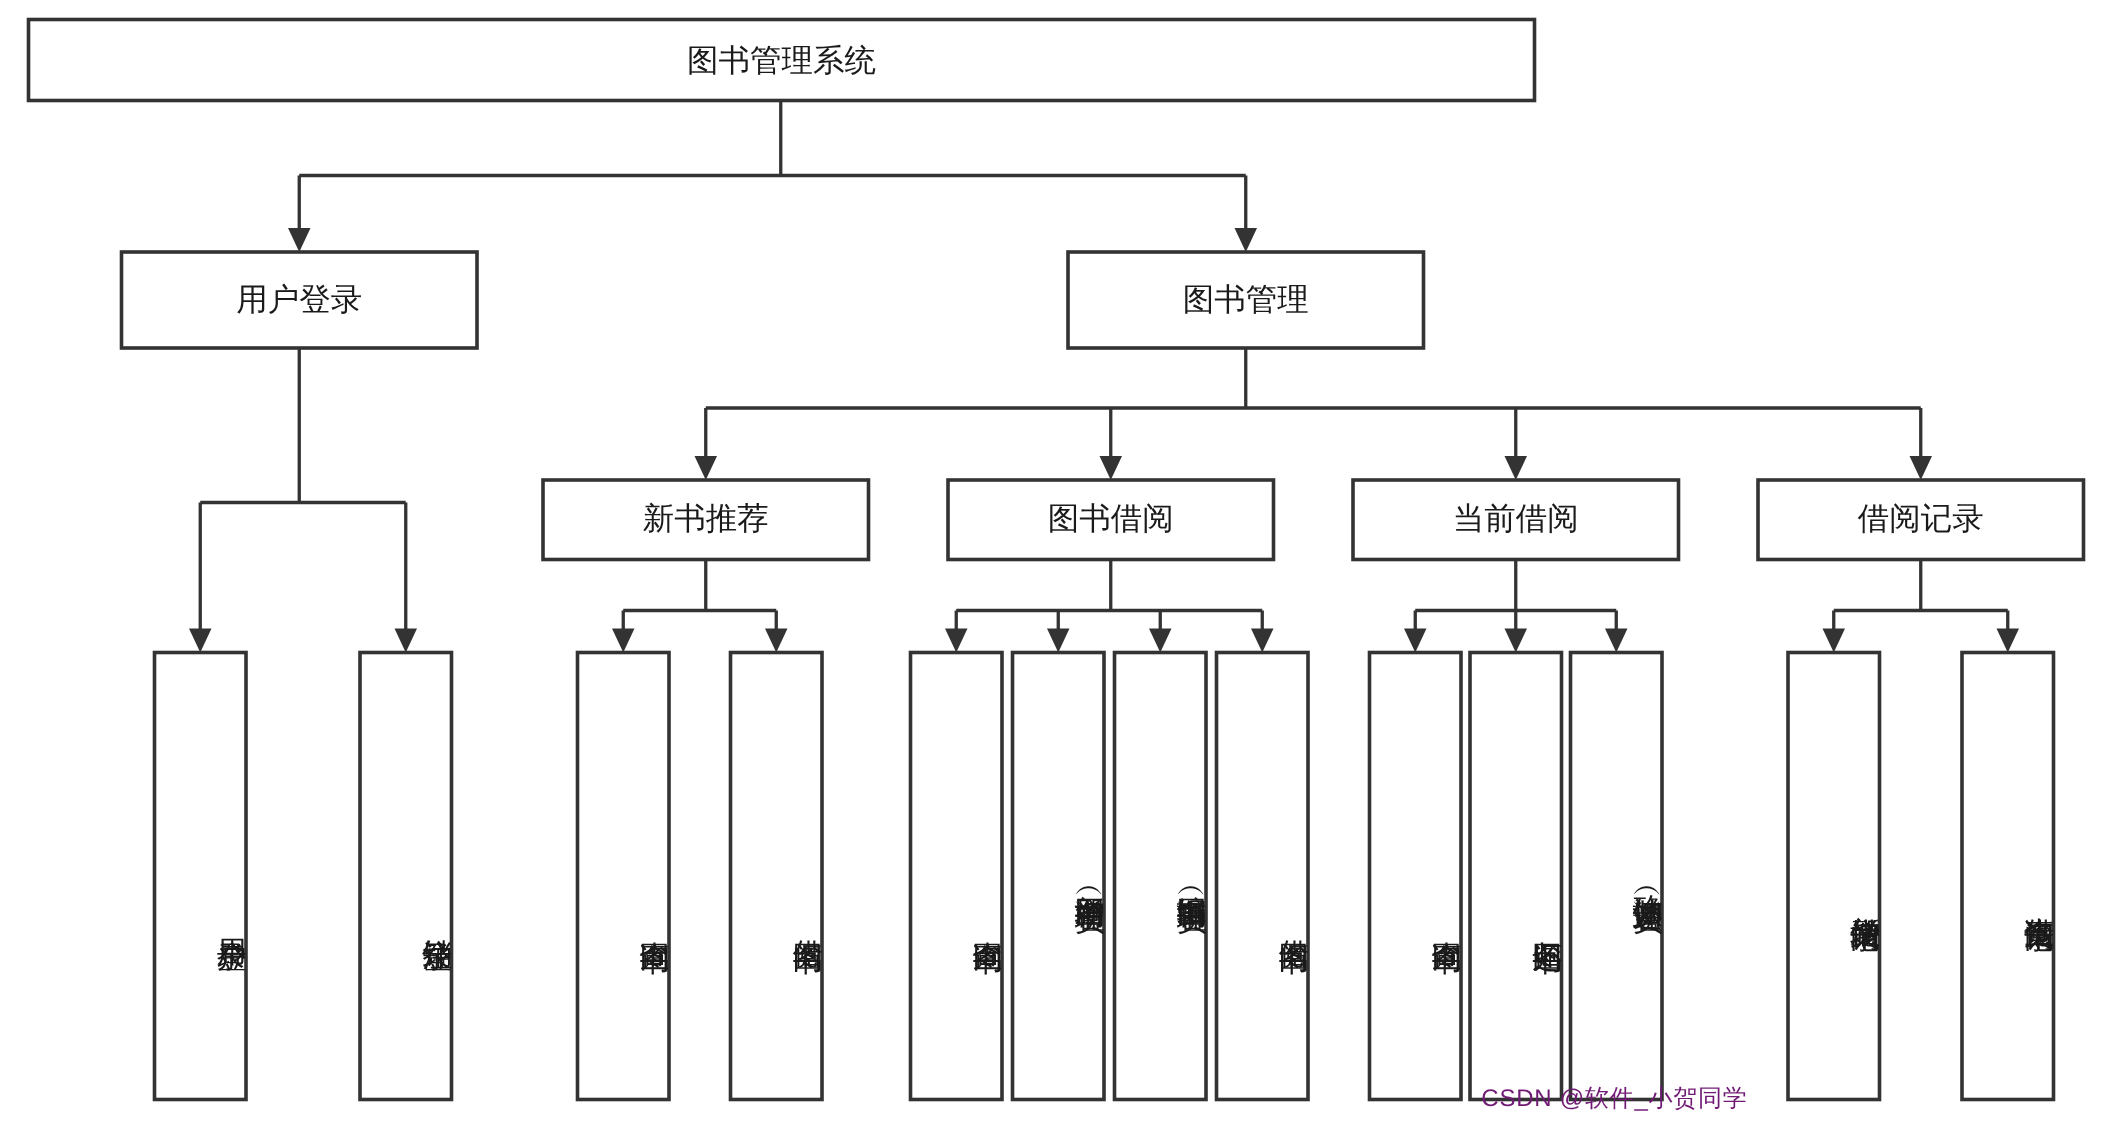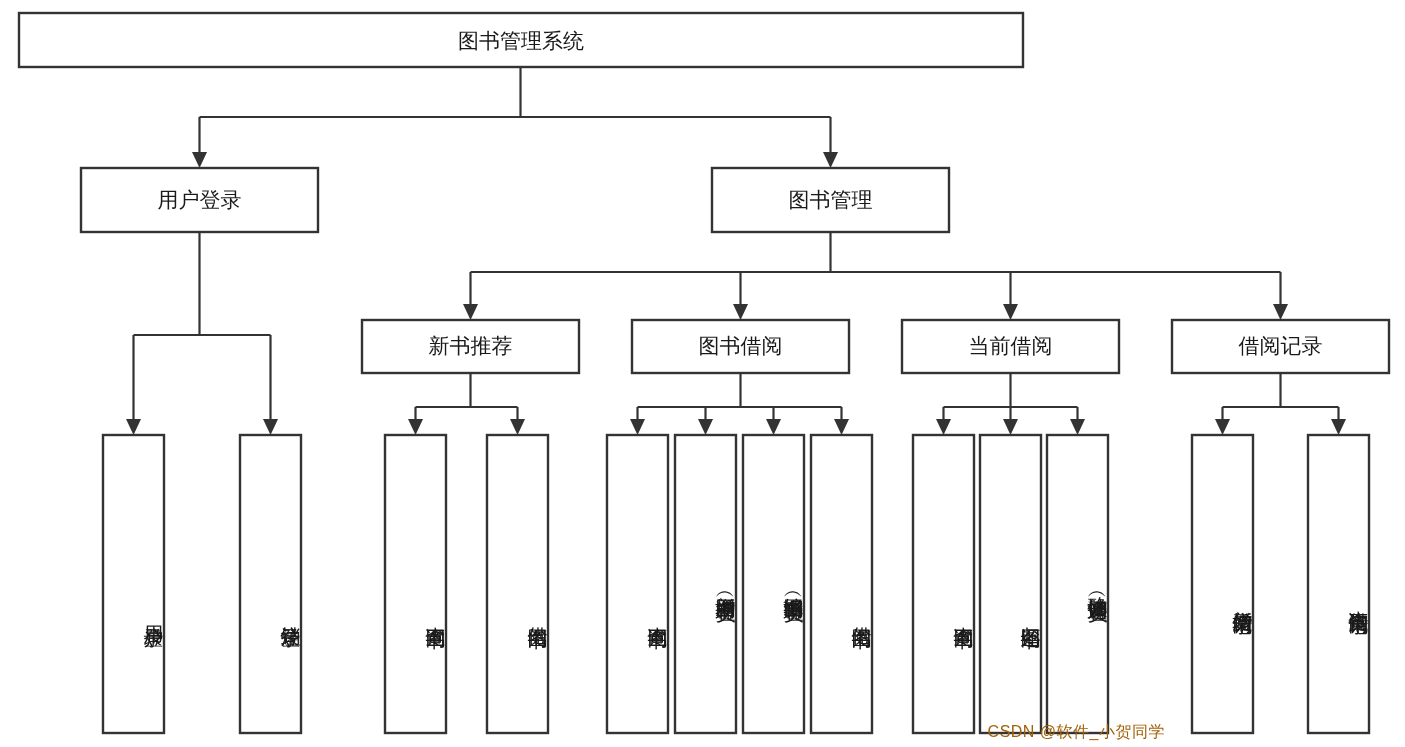--- a/index.html
+++ b/index.html
@@ -62,21 +62,21 @@
     align-items: flex-start;
     justify-content: center;
     pointer-events: none;
   }
   .watermark {
     position: absolute;
     right: 8px;
     bottom: 4px;
     font-family: "Liberation Sans", "DejaVu Sans", sans-serif;
     font-size: 16px;
-    color: #a16207;
+    color: #701a75;
     letter-spacing: 0.5px;
     white-space: nowrap;
   }
 </style>
 </head>
 <body>
 
 <div id="diagram-root">
 
   <svg class="flow" viewBox="0 0 1405 747">

